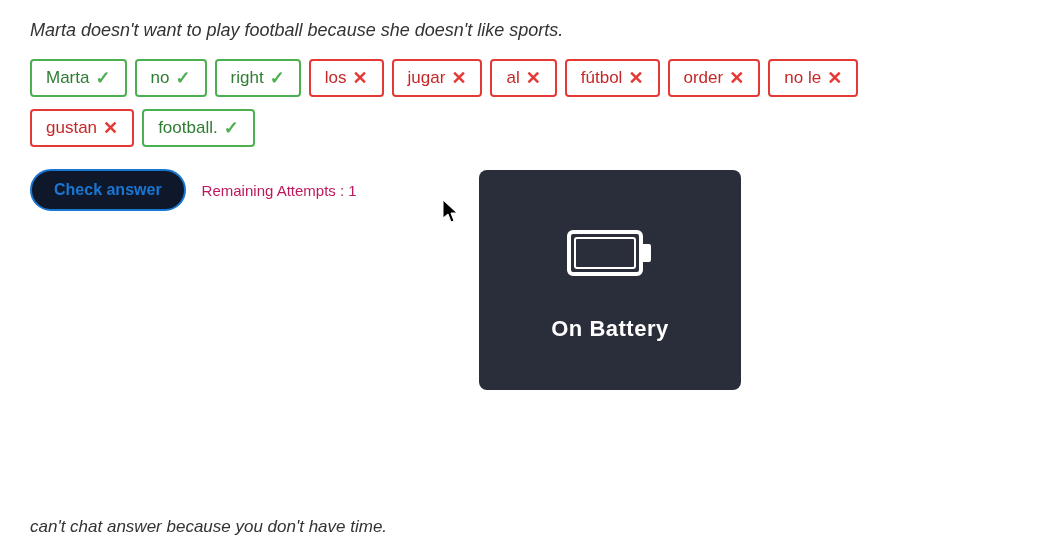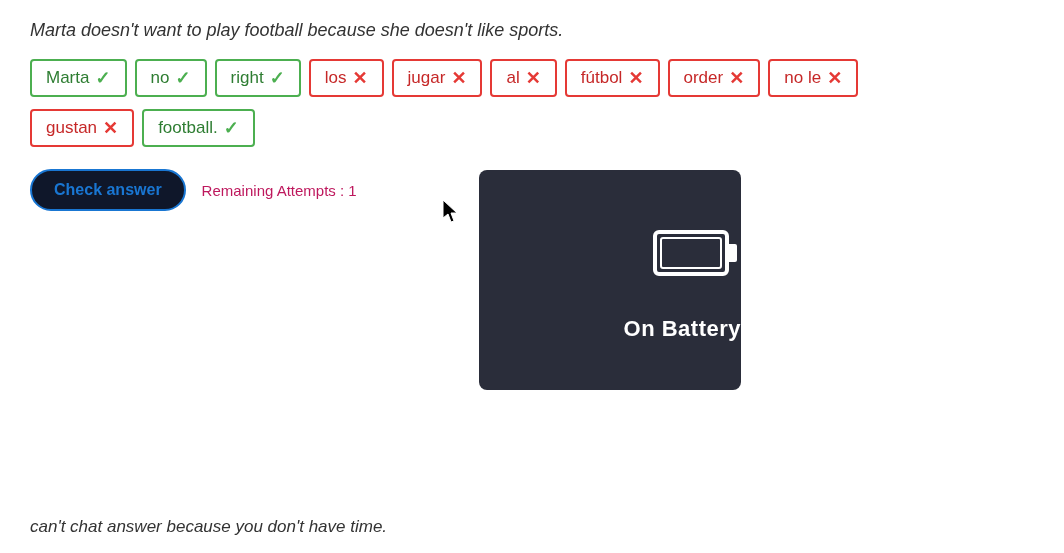--- a/index.html
+++ b/index.html
@@ -122,21 +122,21 @@
     .battery-popup {
       position: absolute;
       top: 170px;
       left: 479px;
       width: 262px;
       height: 220px;
       background: #2a2d3a;
       border-radius: 8px;
       display: flex;
       flex-direction: column;
-      align-items: flex-end;
+      align-items: center;
       justify-content: center;
       gap: 28px;
       z-index: 100;
     }
 
     .battery-icon-wrapper {
       display: flex;
       align-items: center;
       justify-content: center;
     }

